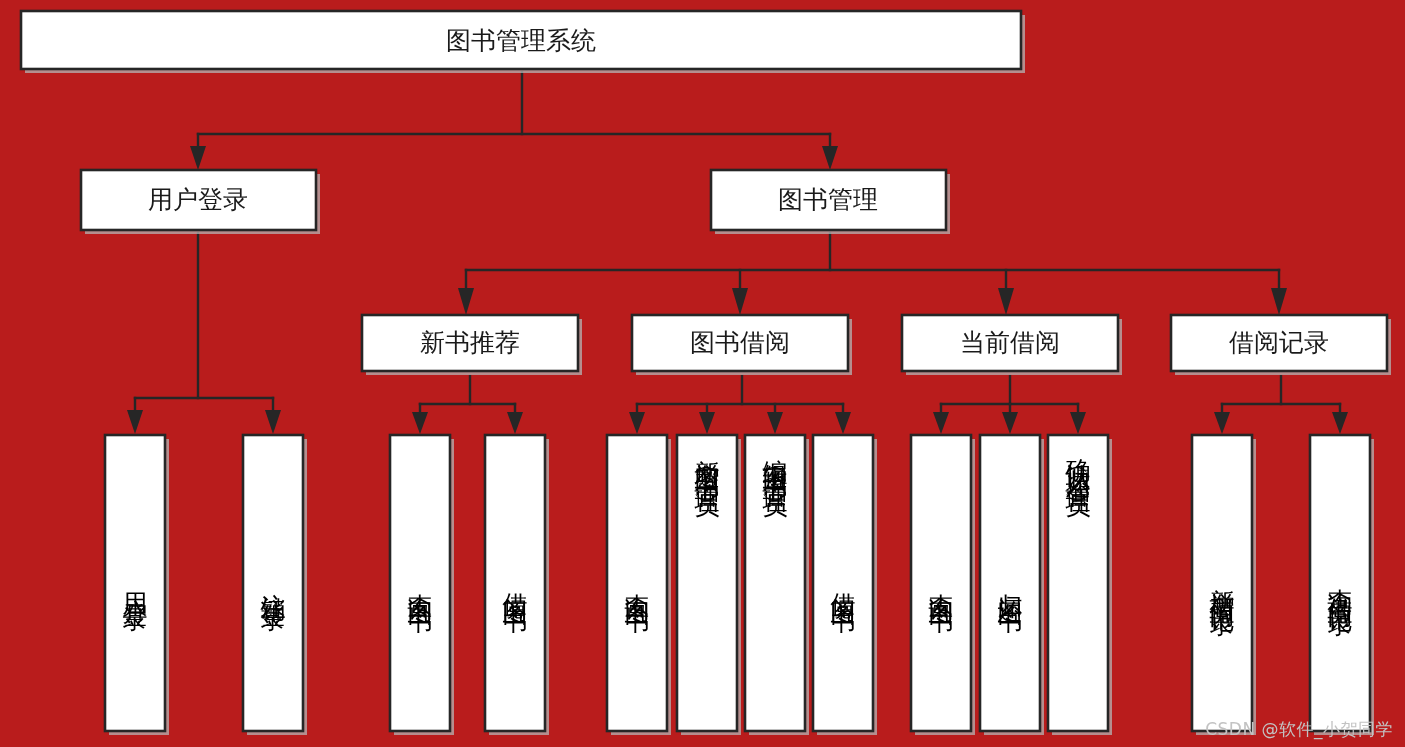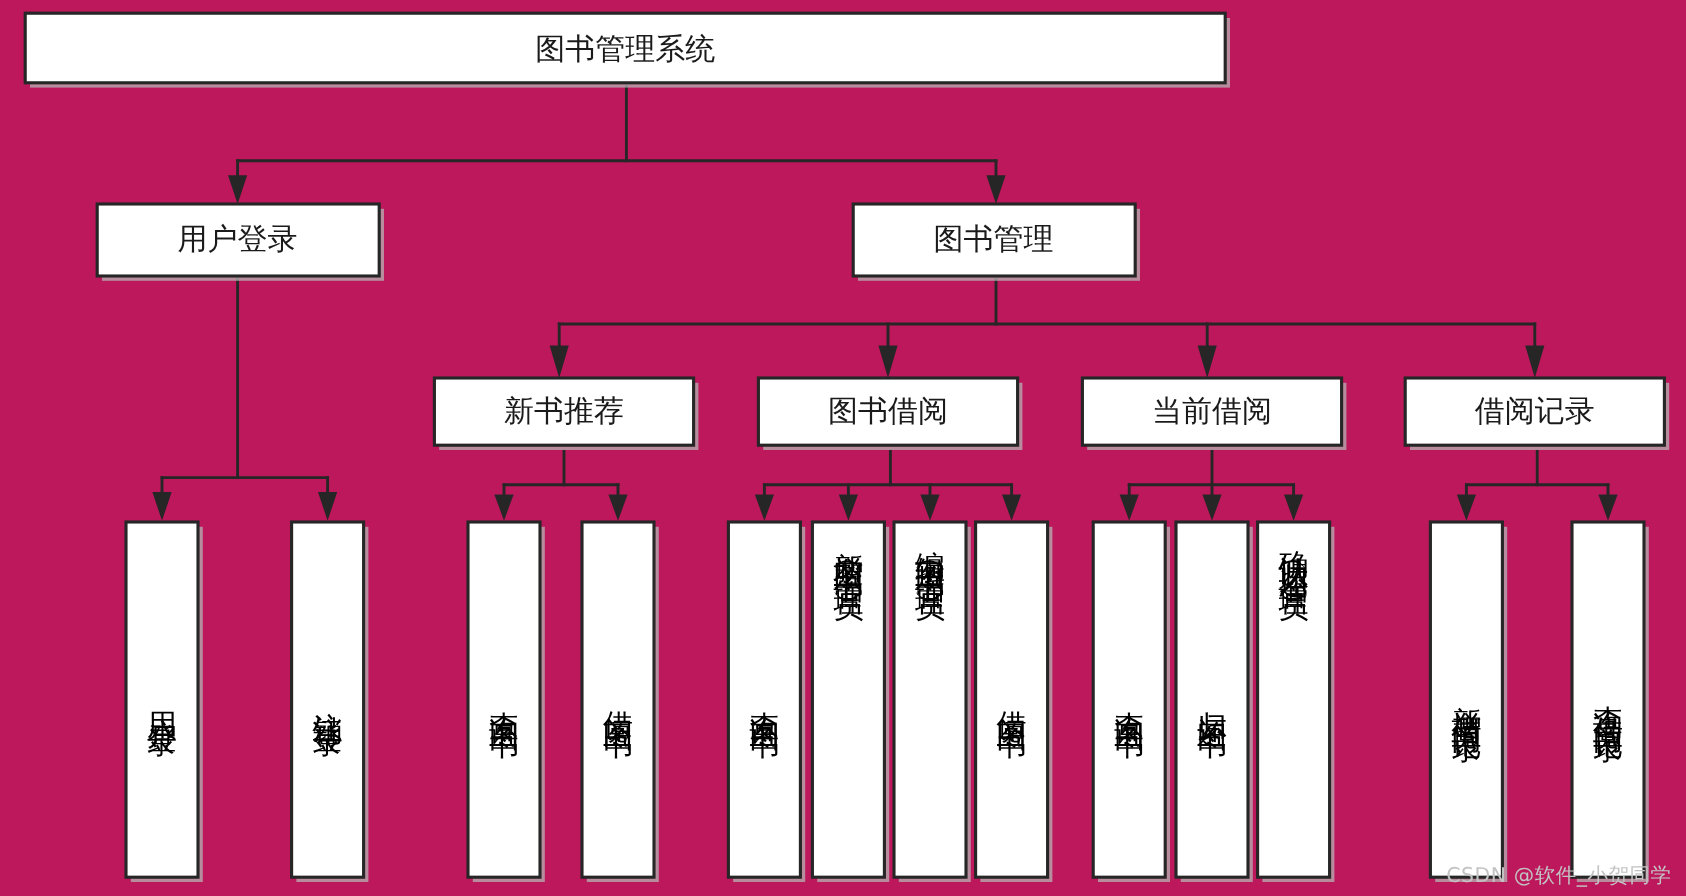--- a/index.html
+++ b/index.html
@@ -10,21 +10,21 @@
   body {
     width: 1405px;
     height: 747px;
     font-family: "DejaVu Sans", "Liberation Sans", sans-serif;
     overflow: hidden;
   }
   #diagram-root {
     position: relative;
     width: 1405px;
     height: 747px;
-    background: #be185d;
+    background: #b91c1c;
   }
   svg#flowchart {
     position: absolute;
     top: 0;
     left: 0;
     width: 1405px;
     height: 747px;
     display: block;
   }
   .node-box {

